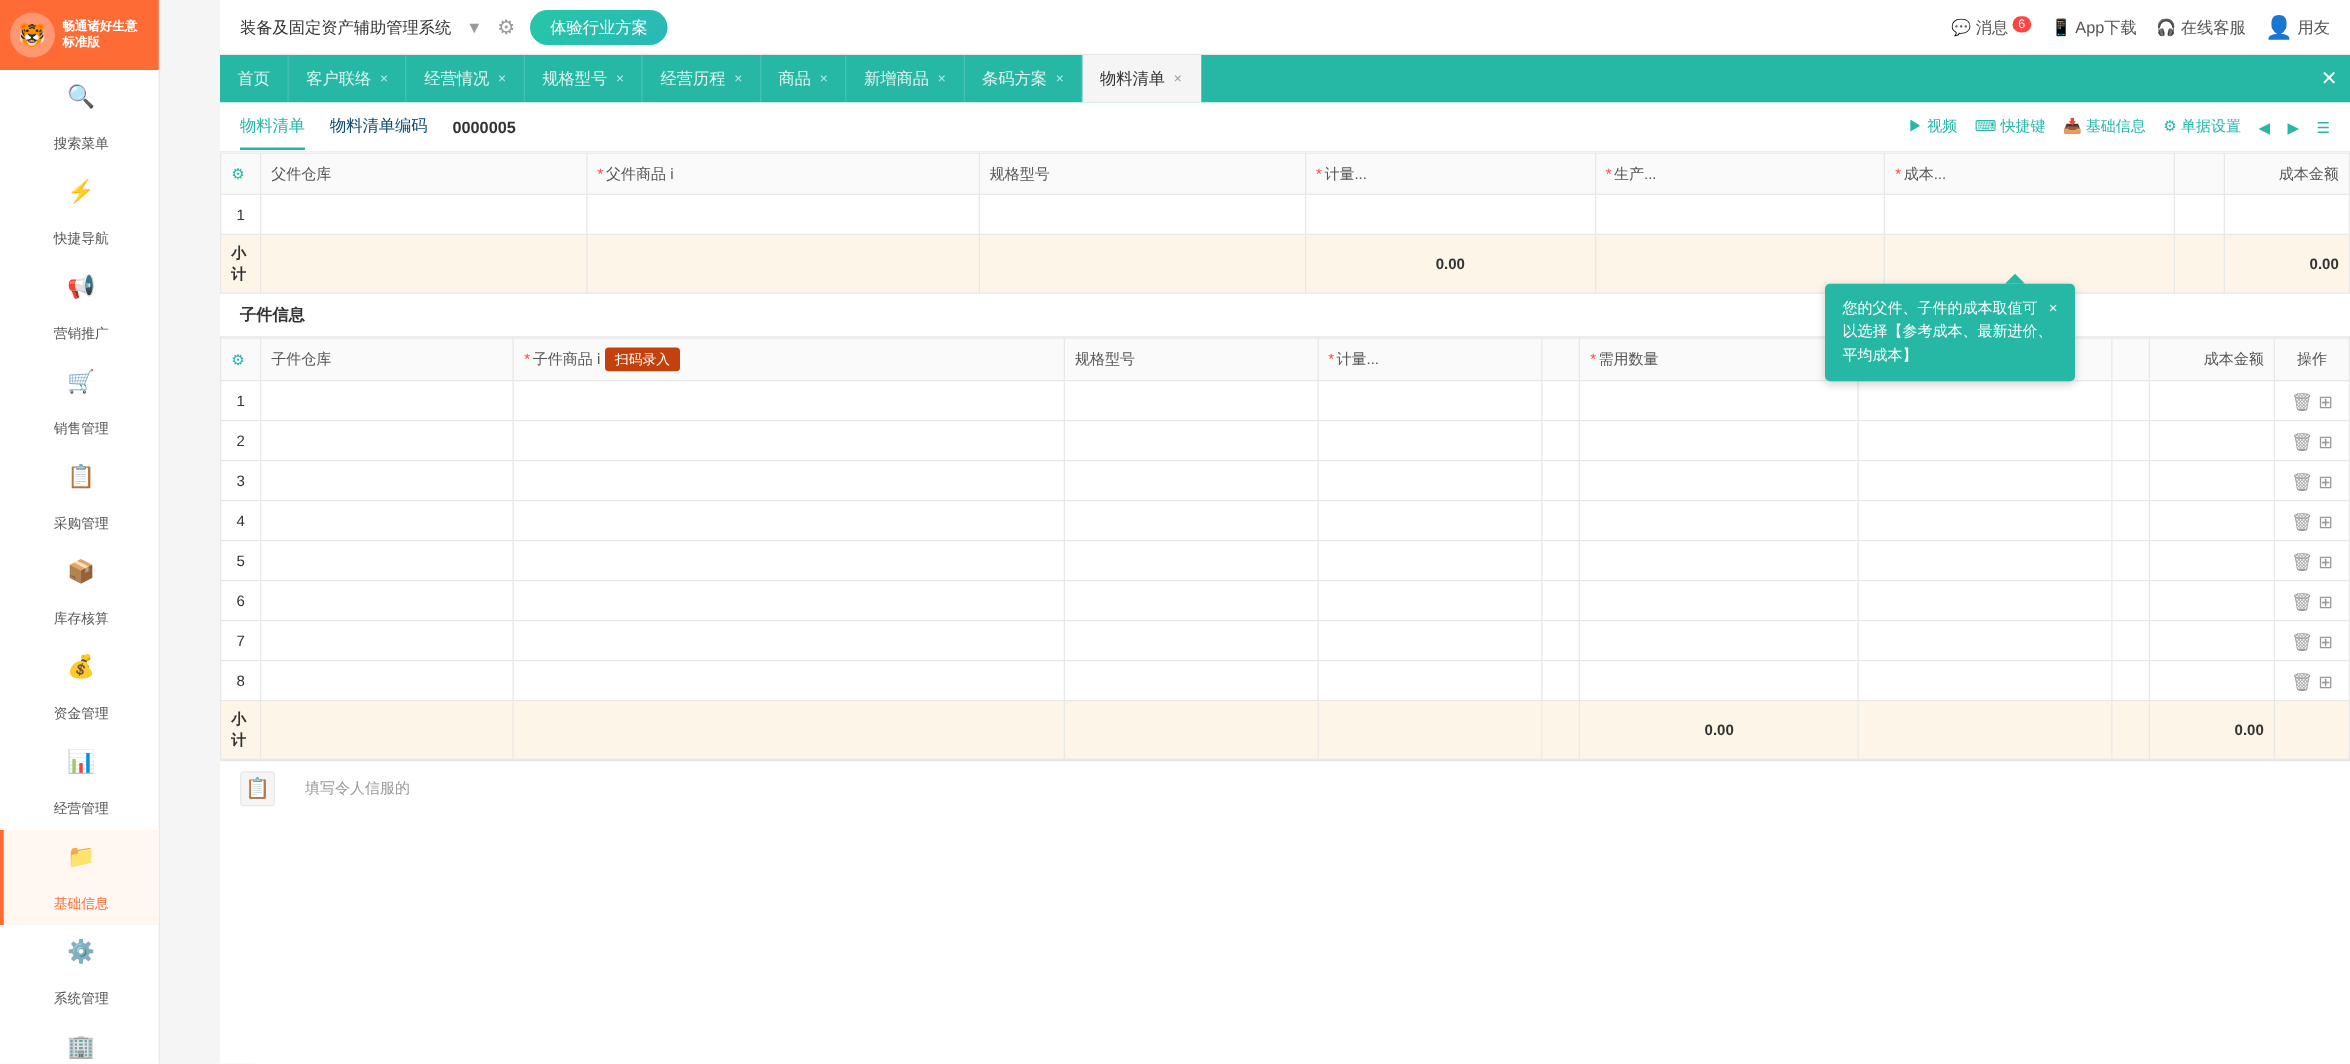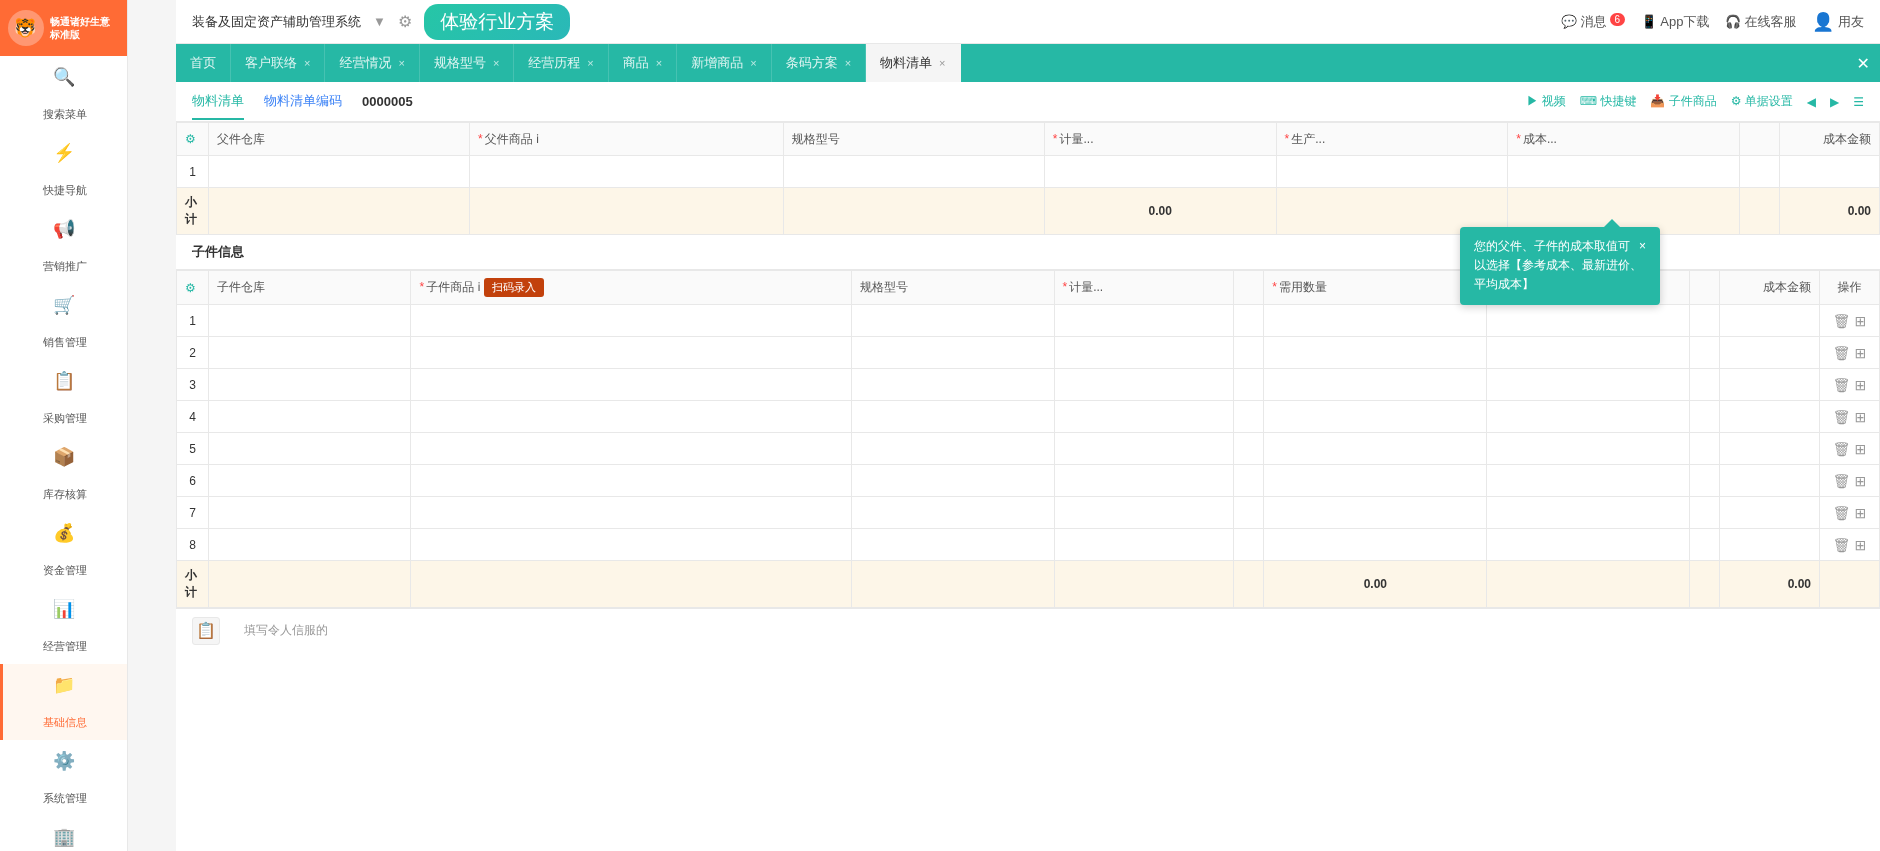--- a/index.html
+++ b/index.html
@@ -69,21 +69,21 @@
       height: 44px;
       flex-shrink: 0;
     }
     .system-title { font-size: 13px; color: #333; display: flex; align-items: center; gap: 6px; }
     .trial-btn {
       background: linear-gradient(135deg, #26c6a6, #2ab8b8);
       color: #fff;
       border: none;
       border-radius: 14px;
       padding: 5px 16px;
-      font-size: 19px;
+      font-size: 13px;
       cursor: pointer;
     }
     .top-right { display: flex; align-items: center; gap: 16px; font-size: 13px; color: #555; }
     .top-right span { cursor: pointer; display: flex; align-items: center; gap: 3px; }
     .badge {
       background: #ff4444;
       color: #fff;
       border-radius: 8px;
       font-size: 10px;
       padding: 1px 5px;
@@ -121,21 +121,21 @@
       border-bottom: 1px solid #e8e8e8;
       padding: 0 16px;
       display: flex;
       align-items: center;
       height: 40px;
       flex-shrink: 0;
       gap: 20px;
     }
     .sub-tab {
       font-size: 13px;
-      color: #3b82f6;
+      color: #0c4a6e;
       cursor: pointer;
       padding: 8px 0;
       border-bottom: 2px solid transparent;
     }
     .sub-tab.active { color: #26b8a5; border-bottom-color: #26b8a5; }
     .doc-number { font-size: 13px; color: #333; font-weight: bold; }
     .sub-header-right { margin-left: auto; display: flex; align-items: center; gap: 14px; font-size: 12px; color: #26b8a5; }
     .sub-header-right span { cursor: pointer; display: flex; align-items: center; gap: 3px; }
 
     
@@ -374,21 +374,21 @@
     <div class="tab-bar-end">✕</div>
   </div>
 
   <div class="sub-header">
     <span class="sub-tab active">物料清单</span>
     <span class="sub-tab">物料清单编码</span>
     <span class="doc-number">0000005</span>
     <div class="sub-header-right">
       <span>▶ 视频</span>
       <span>⌨ 快捷键</span>
-      <span>📥 子件商品</span>
+      <span>📥 基础信息</span>
       <span>⚙ 单据设置</span>
       <span>◀</span>
       <span>▶</span>
       <span>☰</span>
     </div>
   </div>
 
   <div class="content">
 
     <div class="tooltip-popup">

